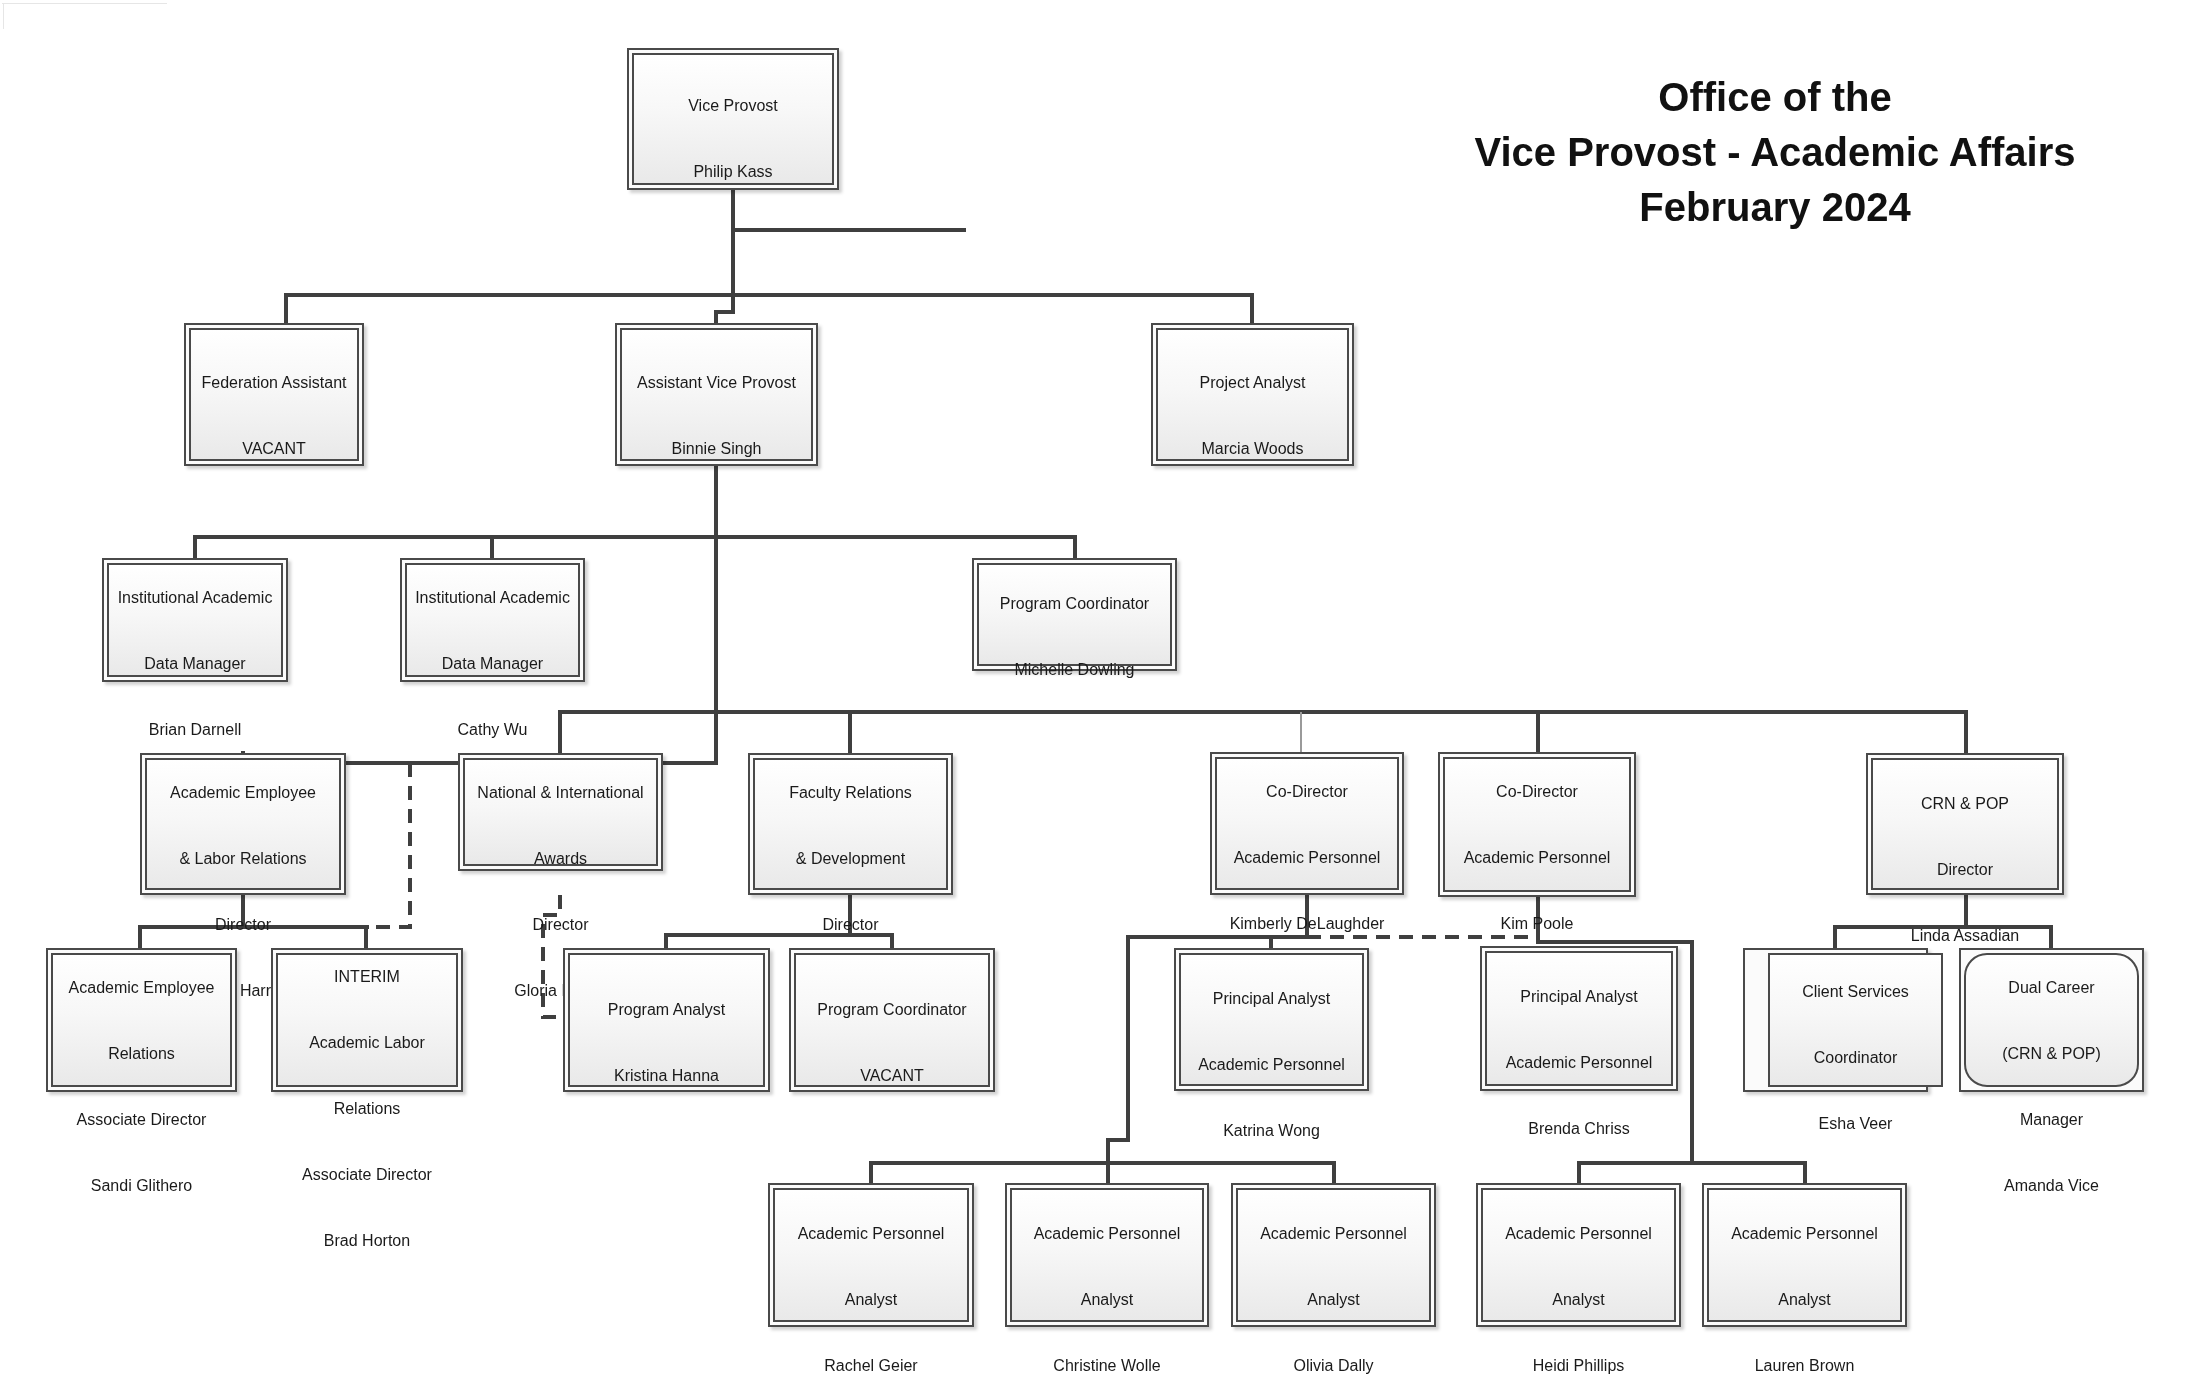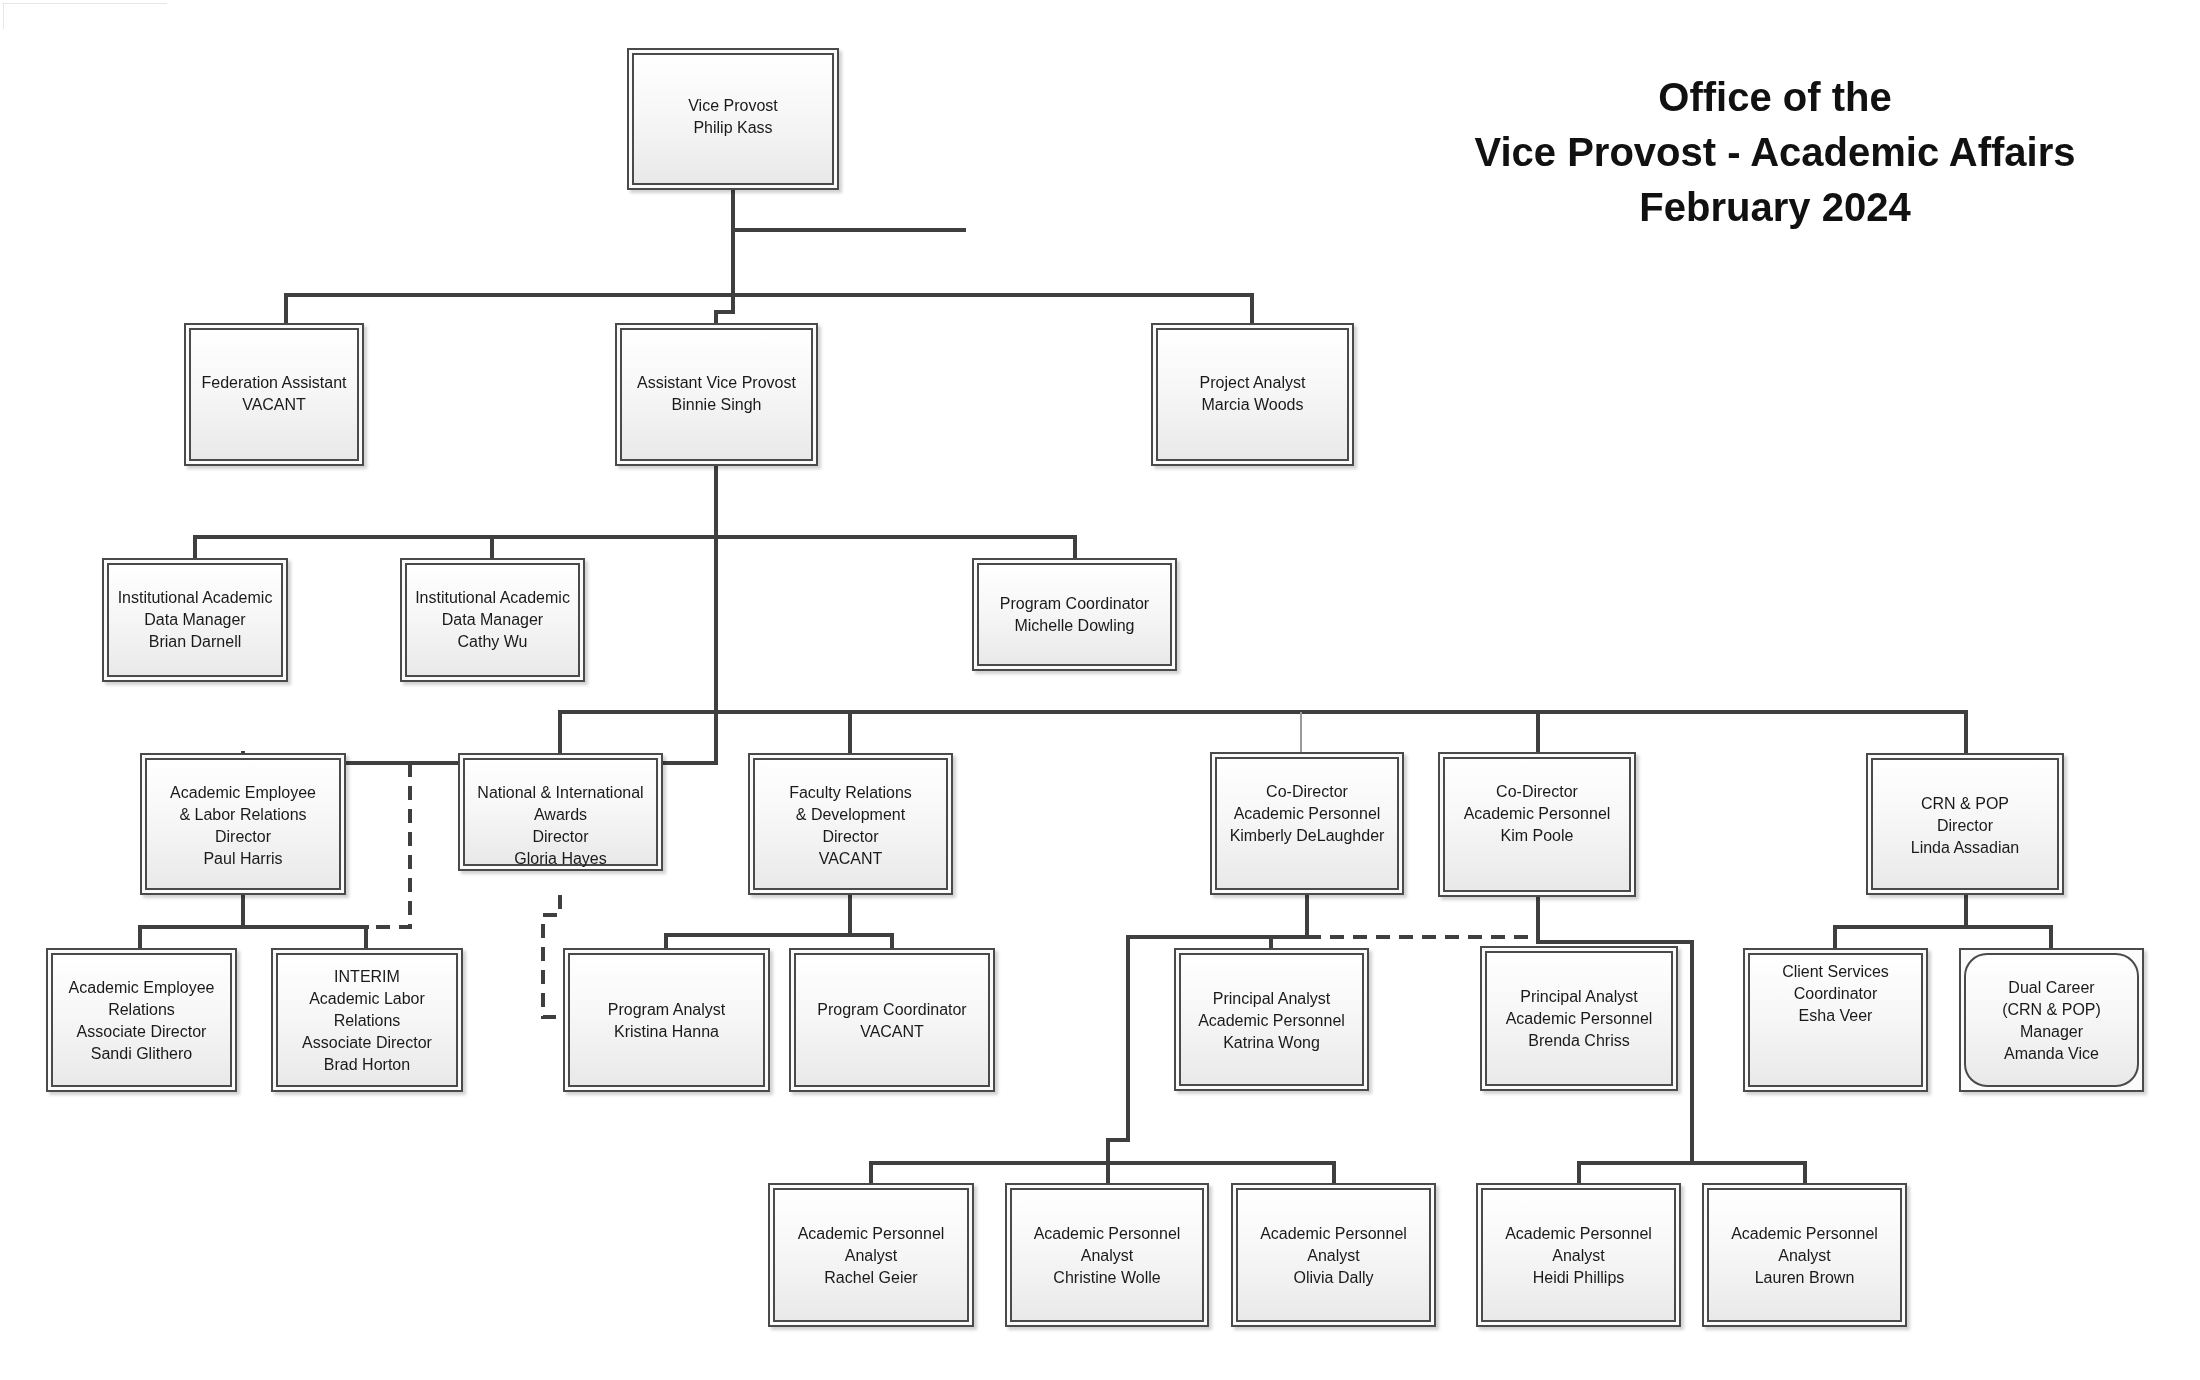--- a/index.html
+++ b/index.html
@@ -11,21 +11,21 @@
     border:2px solid #4a4a4a;
     padding:3px;
     background:#fbfbfb;
     box-shadow: 3px 3px 3px rgba(0,0,0,0.18);
   }
   .box-inner {
     box-sizing:border-box; width:100%; height:100%;
     border:2px solid #4a4a4a;
     background:linear-gradient(to bottom, #ffffff 0%, #f7f7f7 45%, #e9e9e9 100%);
     display:flex; flex-direction:column; align-items:center; justify-content:center;
-    text-align:left; color:#1a1a1a; font-size:16px; line-height:22px;
+    text-align:left; color:#1a1a1a; font-size:16px; line-height:22px;gap:44px;
   }
   .box-inner.top-align { justify-content:flex-start; padding-top:26px; }
   .line { display:block; white-space:nowrap; }
   .title-block {
     position:absolute; left:1440px; top:70px; width:670px; text-align:center;
     font-weight:bold; font-size:40px; line-height:55px; color:#111;
   }
   .artifact { position:absolute; left:2px; top:3px; width:165px; height:1px; background:#e6e6e6; }
   .artifact-v { position:absolute; left:3px; top:3px; width:1px; height:26px; background:#e6e6e6; }
 </style>
@@ -235,21 +235,21 @@
     </div>
   </div>
   <div class="box" style="left:1480px;top:946px;width:198px;height:145px;">
     <div class="box-inner top-align" style="padding-top:33px;">
       <span class="line">Principal Analyst</span>
       <span class="line">Academic Personnel</span>
       <span class="line">Brenda Chriss</span>
     </div>
   </div>
   <div class="box" style="left:1743px;top:948px;width:185px;height:144px;">
-    <div class="box-inner top-align" style="padding-top:6px;">
+    <div class="box-inner top-align" style="padding-top:26px;margin-left:20px;">
       <span class="line">Client Services</span>
       <span class="line">Coordinator</span>
       <span class="line">Esha Veer</span>
     </div>
   </div>
   <div class="box" style="left:1959px;top:948px;width:185px;height:144px;">
     <div class="box-inner top-align" style="padding-top:22px;border-radius:23px;">
       <span class="line">Dual Career</span>
       <span class="line">(CRN &amp; POP)</span>
       <span class="line">Manager</span>

